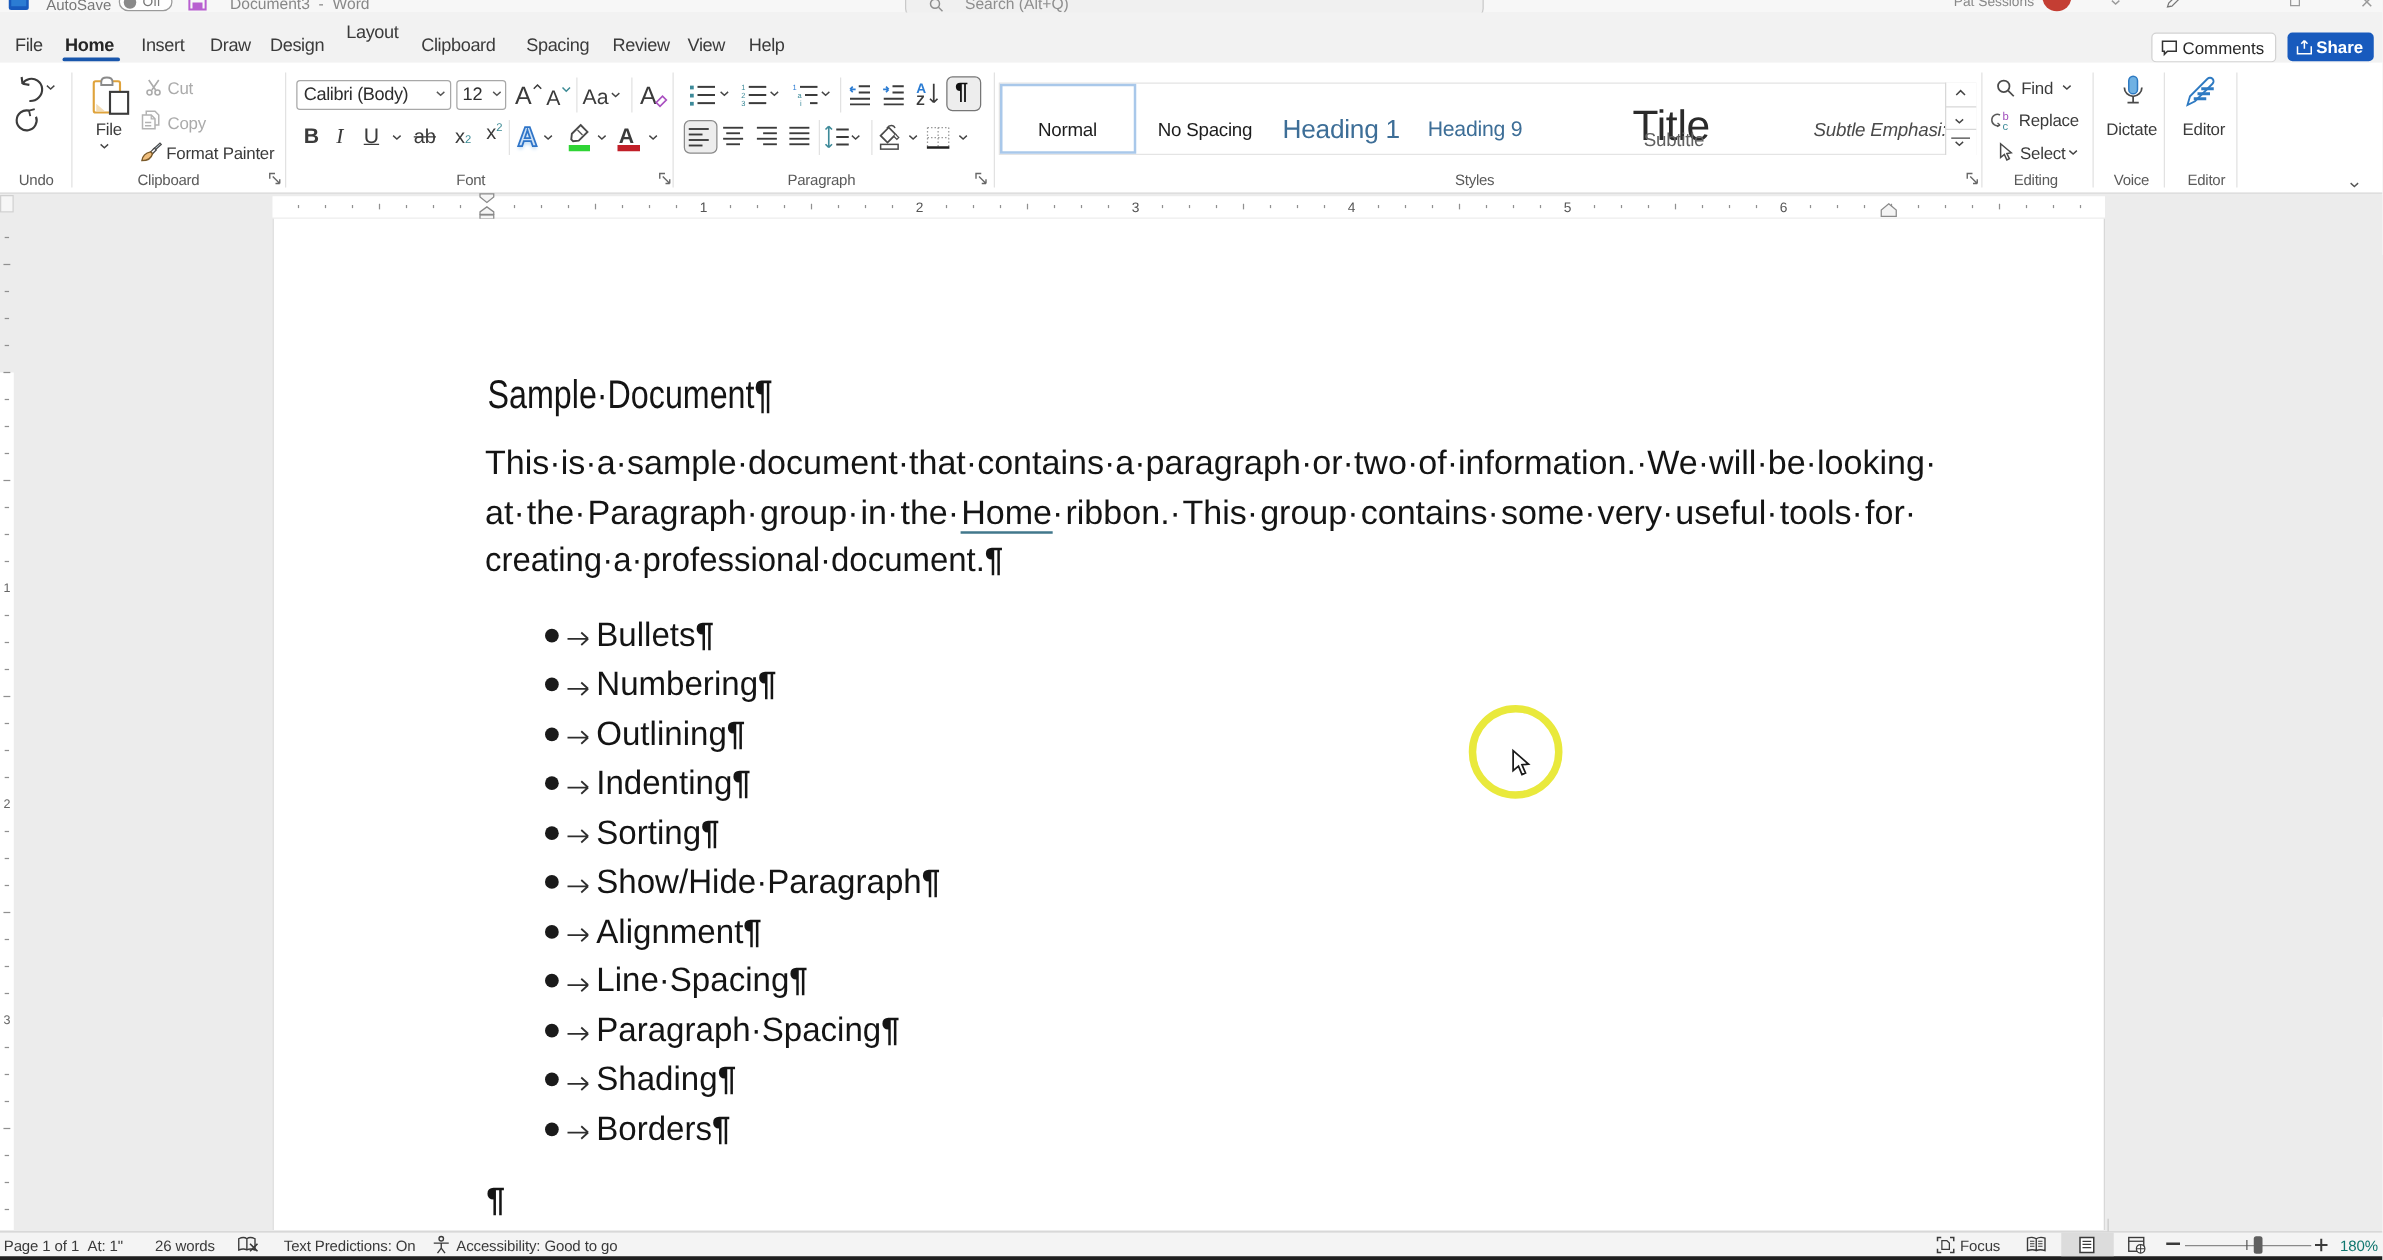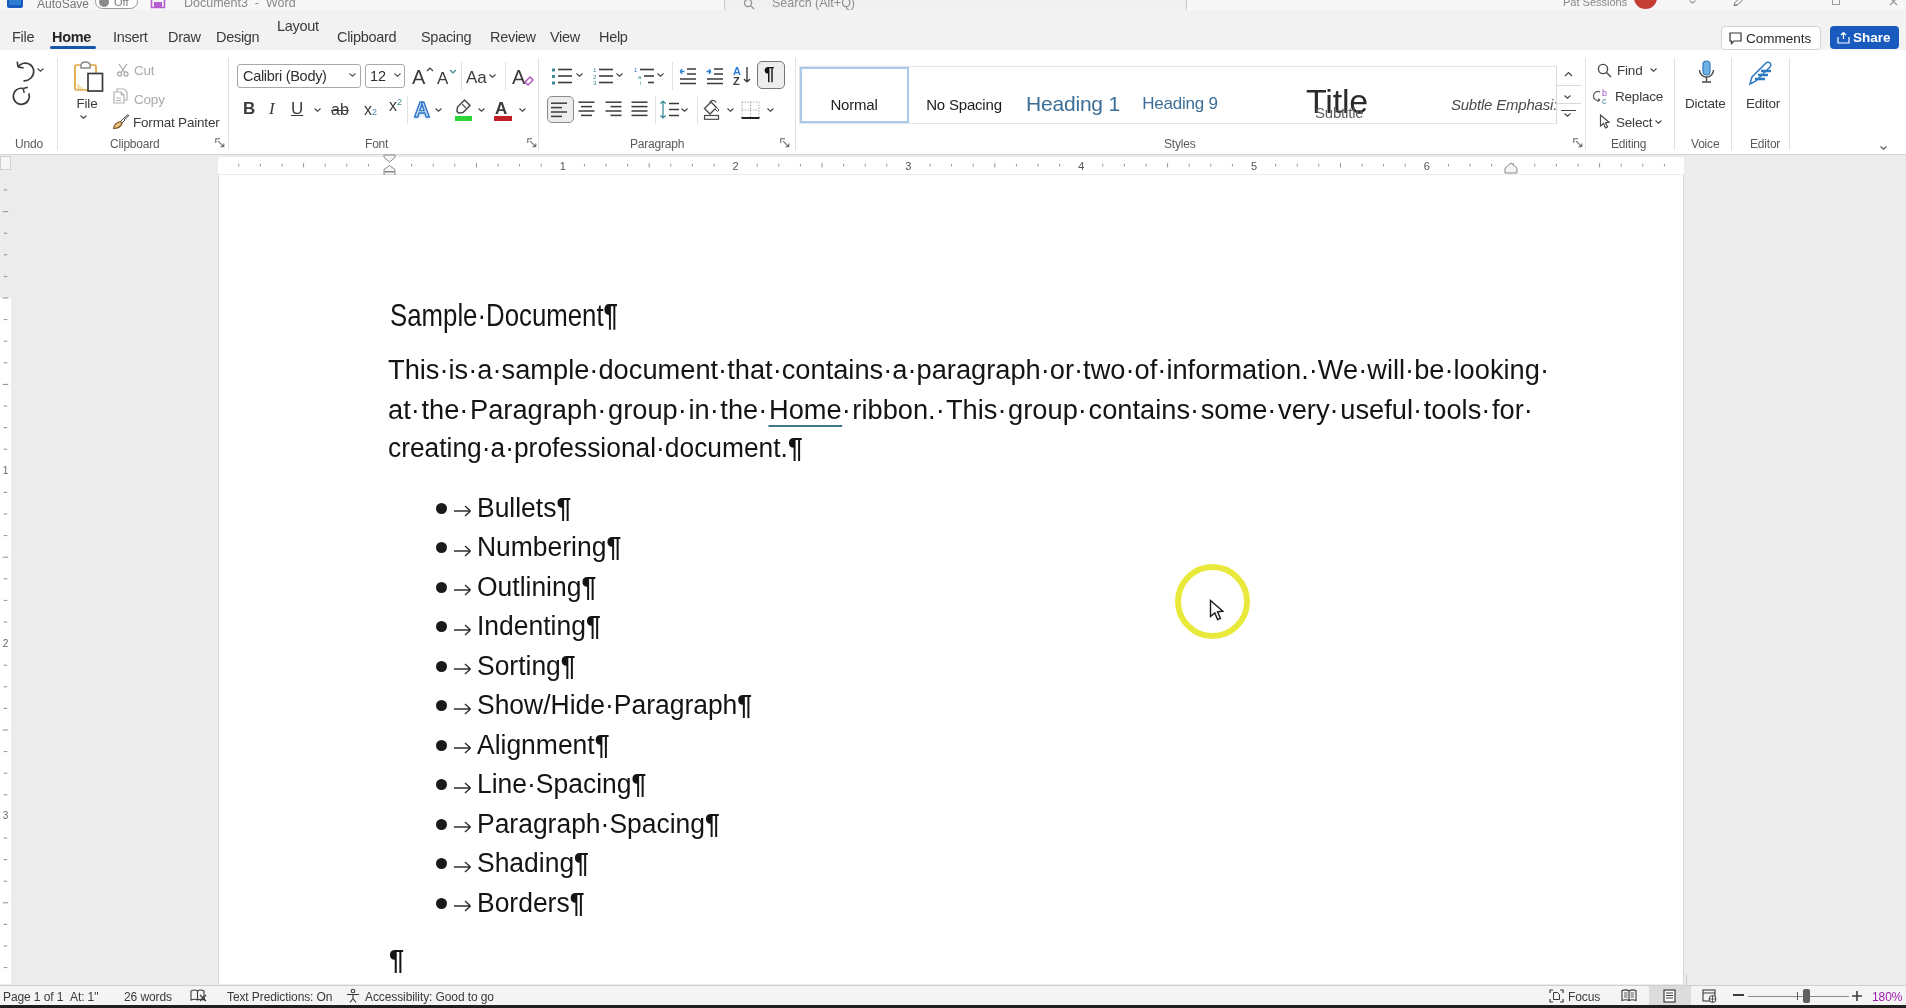--- a/index.html
+++ b/index.html
@@ -567,13 +567,13 @@
 <circle cx="10.5" cy="10" r="3.4" fill="#fff" stroke="#3a3a3a" stroke-width="1"></circle>
 <path d="M7.2 10 h6.6 M10.5 6.6 v6.8" stroke="#3a3a3a" stroke-width="0.8"></path>
   </svg>
 <div class="abs" style="left:1733px;top:994px;width:11px;height:2px;background:#3a3a3a"></div>
 <div class="abs" style="left:1748px;top:995.5px;width:101px;height:1px;background:#8a8a8a"></div>
 <div class="abs" style="left:1797px;top:992px;width:1px;height:8px;background:#5a5a5a"></div>
 <div class="abs" style="left:1803px;top:989px;width:7px;height:14px;background:#5f5f5f;border-radius:2px"></div>
 <svg class="abs" style="left:1851px;top:990px" width="12" height="12" viewBox="0 0 12 12">
     <path d="M1 6 h10 M6 1 v10" stroke="#3a3a3a" stroke-width="1.6"></path>
   </svg>
-<div class="abs" style="left:1872px;top:990px;font-size:12px;color:#a21caf;letter-spacing:-0.1px">180%</div>
+<div class="abs" style="left:1872px;top:990px;font-size:12px;color:#0f766e;letter-spacing:-0.1px">180%</div>
 <div class="abs" style="left:1686px;top:975px;width:1px;height:10px;background:#c9c9c9"></div>
 </body></html>

